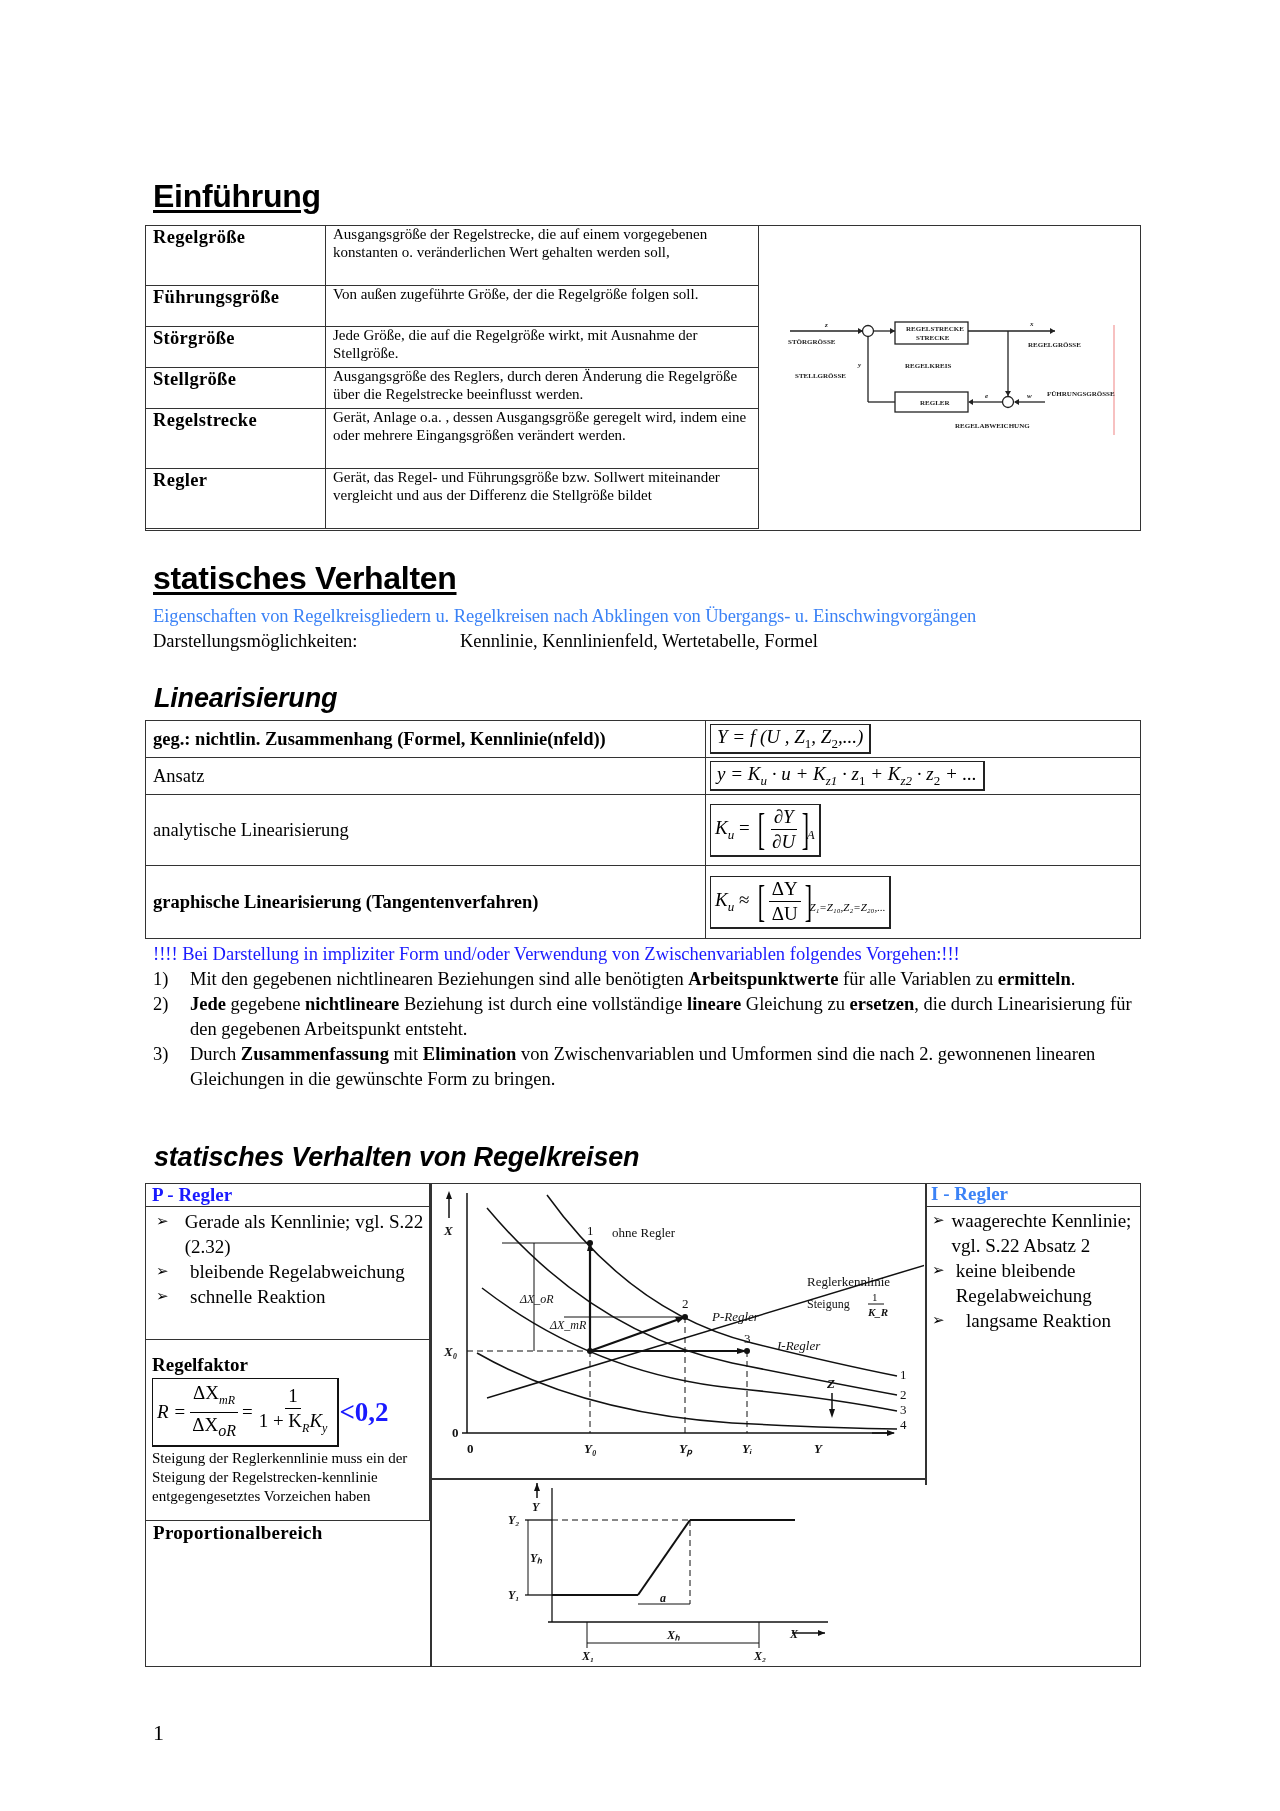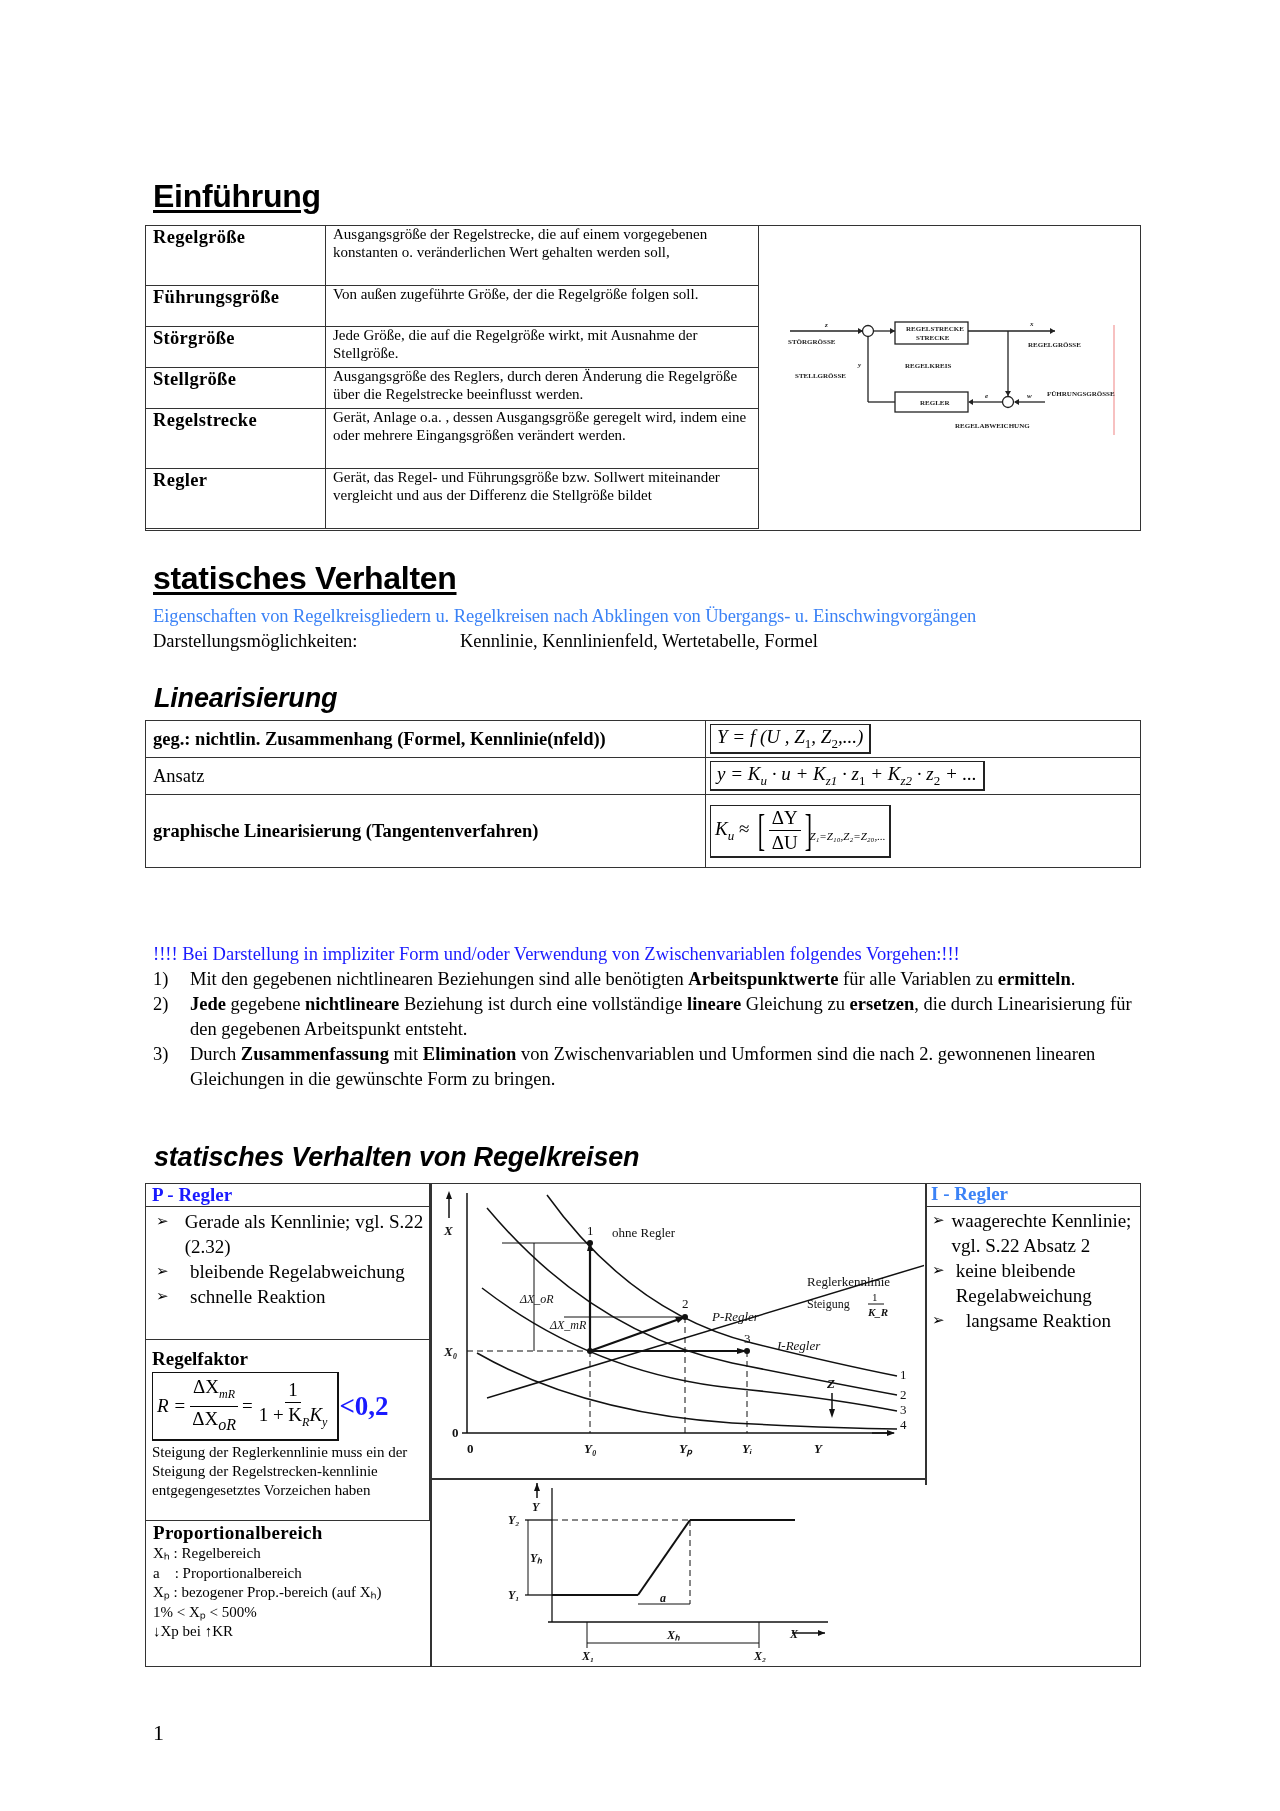--- a/index.html
+++ b/index.html
@@ -123,20 +123,32 @@
     </td>
   </tr>
   <tr style="height:37px;">
     <td class="lab">Ansatz</td>
     <td style="padding-left:2px;">
       <span class="formula">
         <span>y = K</span><sub style="font-size:13px">u</sub><span> · u + K</span><sub style="font-size:13px">z1</sub><span> · z</span><sub style="font-size:13px;font-style:normal">1</sub><span> + K</span><sub style="font-size:13px">z2</sub><span> · z</span><sub style="font-size:13px;font-style:normal">2</sub><span> + ...</span>
       </span>
     </td>
   </tr>
+  <tr style="height:71px;">
+    <td class="lab">analytische Linearisierung</td>
+    <td style="padding-left:2px;">
+      <span class="formula" style="padding:0 4px;">
+        <span>K</span><sub style="font-size:13px">u</sub> <span style="font-style:normal">=</span>
+        <span class="bracket">[</span><span class="frac">
+              <span class="n">∂Y</span>
+              <span class="d">∂U</span>
+            </span><span class="bracket">]</span><sub style="font-size:13px;margin-left:-6px">A</sub>
+      </span>
+    </td>
+  </tr>
   <tr style="height:73px;">
     <td class="lab" style="font-weight:bold;">graphische Linearisierung (Tangentenverfahren)</td>
     <td style="padding-left:2px;">
       <span class="formula" style="padding:0 4px;">
         <span>K</span><sub style="font-size:13px">u</sub> <span style="font-style:normal">≈</span>
         <span class="bracket">[</span><span class="frac">
               <span class="n" style="font-style:normal">ΔY</span>
               <span class="d" style="font-style:normal">ΔU</span>
             </span><span class="bracket">]</span><sub style="font-size:11px;margin-left:-6px">Z₁=Z₁₀,Z₂=Z₂₀,...</sub>
       </span>
@@ -175,48 +187,41 @@
     </div>
     <div class="list-item" style="display: flex;">
       <span class="arrow-bullet">➢</span>
       <span>bleibende Regelabweichung</span>
     </div>
     <div class="list-item" style="display: flex;">
       <span class="arrow-bullet">➢</span>
       <span>schnelle Reaktion</span>
     </div>
   </div>
-<div class="abs" style="left:145px;top:1339px;width:285px;height:182px;border:1.5px solid #333;padding:8px 6px;">
+<div class="abs" style="left:145px;top:1339px;width:285px;height:182px;border:1.5px solid #333;padding:14px 6px;">
   <div style="font-weight:bold;font-size:19px;">Regelfaktor</div>
   <div style="display:flex;align-items:center;margin-top:2px;">
     <div style="border:1.5px solid #111;border-right-width:2.5px;border-bottom-width:2.5px;padding:2px 4px;font-size:19px;font-style:italic;display:flex;align-items:center;">
       <span>R =</span>
       <span class="frac" style="margin:0 3px;">
           <span class="n"><span style="font-style:normal">ΔX</span><sub style="font-size:12px">mR</sub></span>
           <span class="d"><span style="font-style:normal">ΔX</span><sub style="font-size:16px">oR</sub></span>
         </span>
       <span style="font-style:normal">=</span>
       <span class="frac" style="margin:0 3px;">
           <span class="n" style="font-style:normal">1</span>
           <span class="d"><span style="font-style:normal">1 + K</span><sub style="font-size:12px">R</sub><span>K</span><sub style="font-size:12px">y</sub></span>
         </span>
     </div>
     <span class="blue" style="font-weight:bold;font-size:27px;margin-left:0;">&lt;0,2</span>
   </div>
   <div style="font-size:15px;line-height:19px;margin-top:2px;">Steigung der Reglerkennlinie muss ein der Steigung der Regelstrecken-kennlinie entgegengesetztes Vorzeichen haben</div>
 </div>
 <div class="abs" style="left:153px;top:1522px;width:280px;">
   <div style="font-weight:bold;font-size:19px;letter-spacing:0.3px;">Proportionalbereich</div>
-  <div id="prop-lines" style="font-size:15px;line-height:19.5px;">
-      <div style="white-space: pre;">Xₕ : Regelbereich</div>
-      <div style="white-space: pre;">a    : Proportionalbereich</div>
-      <div style="white-space: pre;">Xₚ : bezogener Prop.-bereich (auf Xₕ)</div>
-      <div style="white-space: pre;">1% &lt; Xₚ &lt; 500%</div>
-      <div style="white-space: pre;">↓Xp bei ↑KR</div>
-    </div>
 </div>
 
 <div class="abs" style="left:430px;top:1183px;width:1.5px;height:484px;background:#333;"></div>
 <div class="abs" style="left:925px;top:1183px;width:1.5px;height:302px;background:#333;"></div>
 <div class="abs" style="left:430px;top:1478px;width:496px;height:1.5px;background:#333;"></div>
 
 <div class="abs" style="left:925px;top:1183px;width:216px;height:24px;border-bottom:1.5px solid #333;">
   <span class="orange" style="font-weight:bold;font-size:19px;padding-left:6px;">I - Regler</span>
 </div>
 <div class="abs" style="left:932px;top:1208px;width:205px;" id="i-list">

